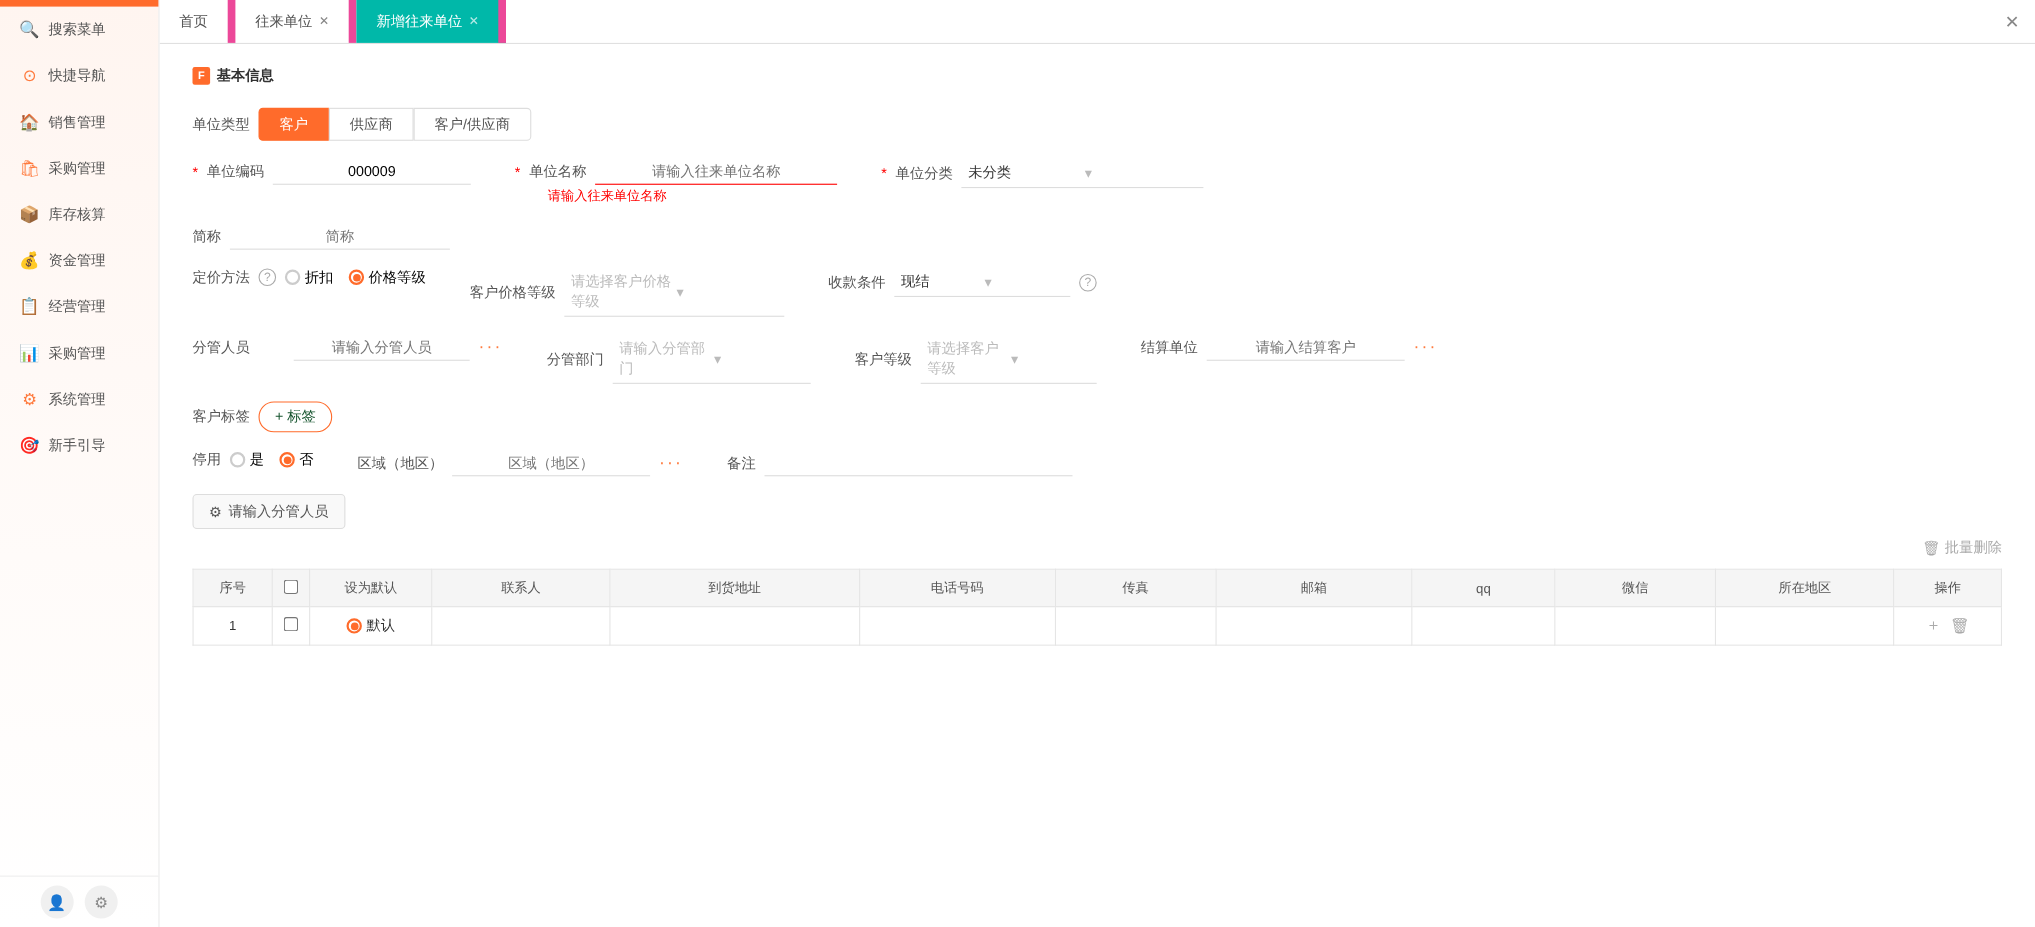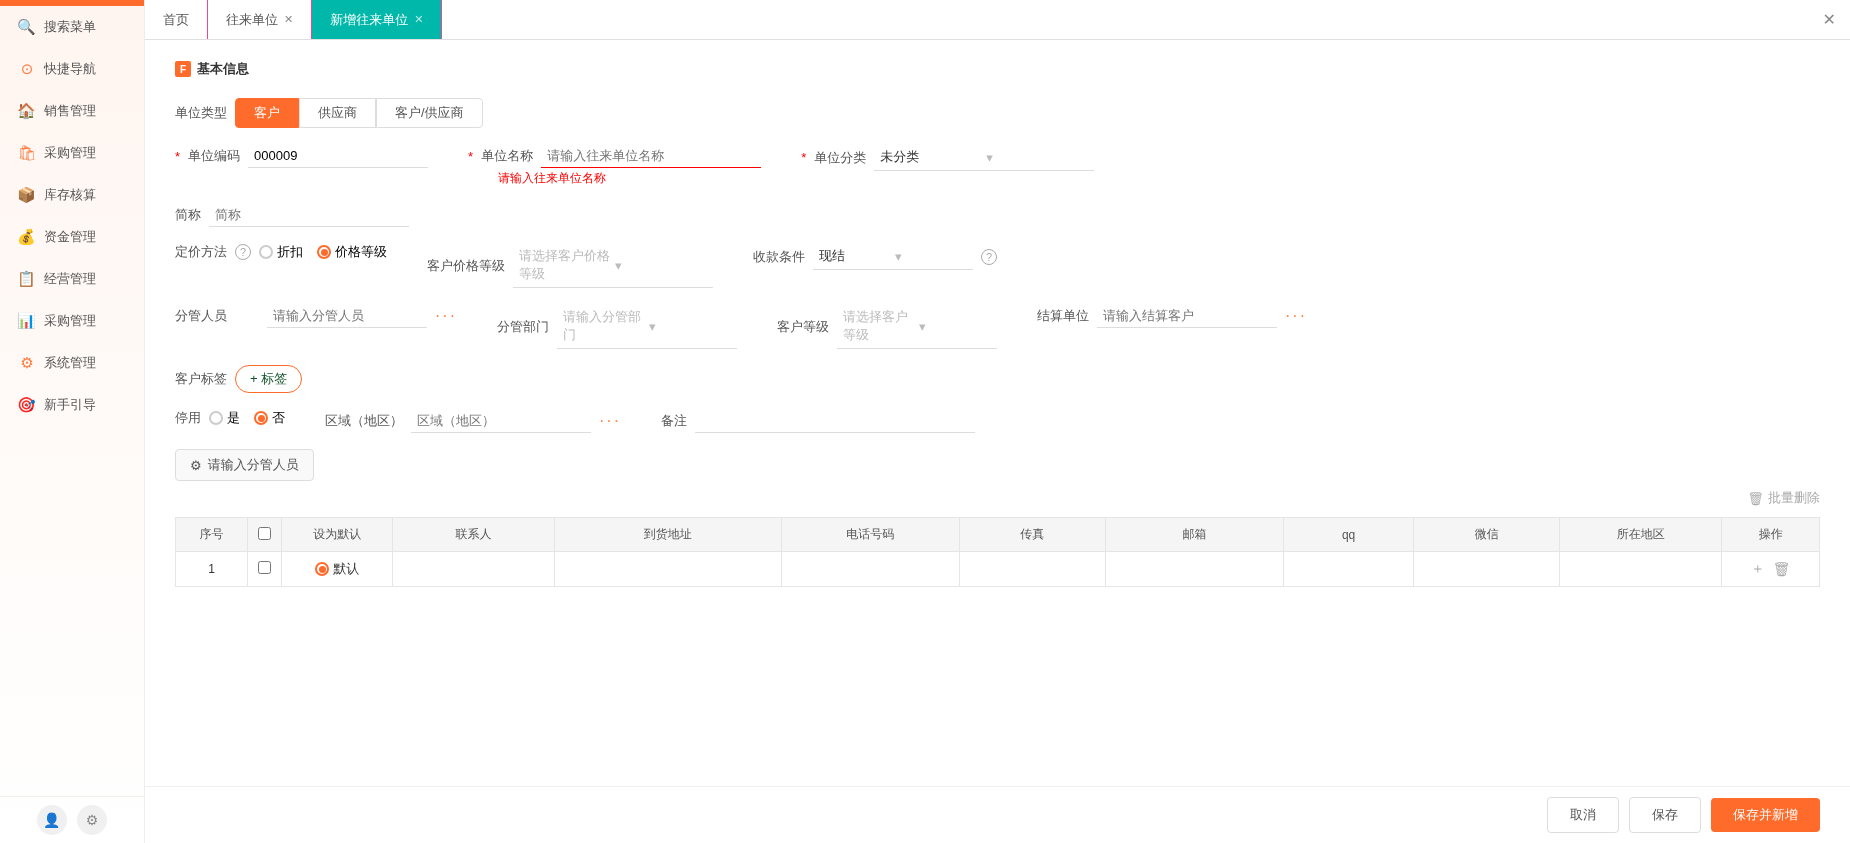--- a/index.html
+++ b/index.html
@@ -73,21 +73,21 @@
       flex-shrink: 0;
     }
     .tab {
       display: flex;
       align-items: center;
       gap: 6px;
       padding: 0 18px;
       height: 100%;
       cursor: pointer;
       color: #555;
-      border-right: 1px solid #ec4899;
+      border-right: 7px solid #ec4899;
       font-size: 13px;
     }
     .tab.active {
       background: #00b8a9;
       color: #fff;
     }
     .tab .close-icon {
       font-size: 11px;
       color: inherit;
       opacity: 0.7;
@@ -147,20 +147,21 @@
       font-size: 13px;
     }
     .form-input {
       border: none;
       border-bottom: 1px solid #ddd;
       outline: none;
       padding: 4px 6px;
       font-size: 13px;
       width: 180px;
       background: transparent;
+      text-align: center;
     }
     .form-input.error { border-bottom-color: #f00; }
     .error-msg {
       color: #f00;
       font-size: 12px;
       margin-top: 2px;
     }
 
     
     .type-btn-group {
@@ -631,18 +632,13 @@
               <span class="action-icon add">＋</span>
               <span class="action-icon del">🗑</span>
             </div>
           </td>
         </tr>
       </tbody>
     </table>
 
   </div>
 
-  <div class="footer">
-    <button class="btn-cancel">取消</button>
-    <button class="btn-save">保存</button>
-    <button class="btn-save-new">保存并新增</button>
-  </div>
 </div>
 
 </body></html>

